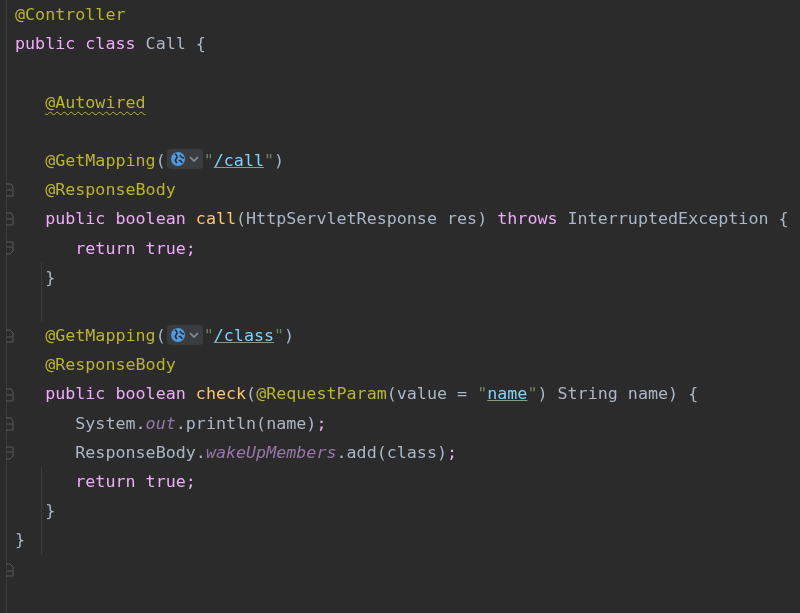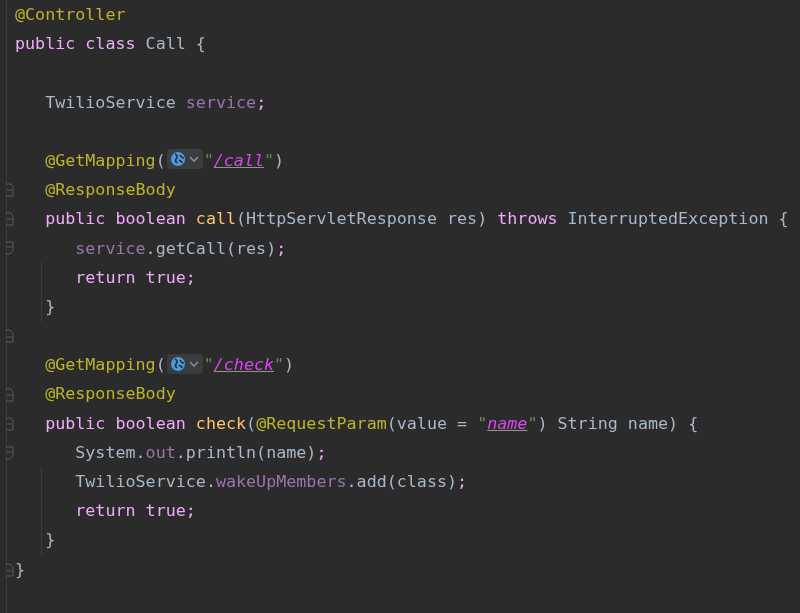--- a/index.html
+++ b/index.html
@@ -15,23 +15,23 @@
   .guide { position:absolute; width:1px; background:#3b3b3b; }
   .code { position:absolute; left:9px; top:0; }
   .line {
     height:29.2px; line-height:29.2px; white-space:pre;
     font-size:16.7px; color:#a9b7c6; letter-spacing:0px;
   }
   .ann { color:#bbb529; }
   .kw { color:#f0abfc; }
   .fn { color:#ffc66d; }
   .fld { color:#9876aa; }
-  .fld-i { color:#9876aa; }
+  .fld-i { color:#9876aa; font-style:italic; }
   .str { color:#6a8759; }
-  .str-u { color:#d946ef; text-decoration:underline; text-decoration-color:#8a9a7a;font-style:italic; }
+  .str-u { color:#7dd3fc; text-decoration:underline; text-decoration-color:#8a9a7a; }
   .plain { color:#a9b7c6; }
   .squig { text-decoration:underline wavy #bbb529; text-decoration-thickness:1px; text-underline-offset:3px; }
   .inlay {
     display:inline-block; vertical-align:middle;
     height:20px; width:36px; margin:0 1px;
     background:#3a3d40; border-radius:4px; position:relative; top:-2px;
   }
   .inlay .globe { position:absolute; left:3px; top:2px; }
   .inlay .chev { position:absolute; left:21px; top:5px; }
 </style>
@@ -90,41 +90,40 @@
       </svg>
   </div>
 
   <div class="guide" style="left:35px; top:262px; height:60px"></div>
   <div class="guide" style="left:35px; top:467px; height:88px"></div>
 
   <div class="code">
     <div class="line"><span class="ann">@Controller</span></div>
     <div class="line"><span class="kw">public class </span><span class="plain">Call {</span></div>
     <div class="line"> </div>
-    <div class="line">   <span class="plain">TwilioService </span><span class="fld">service</span><span class="kw">;</span></div>
+    <div class="line">   <span class="ann squig">@Autowired</span></div>
     <div class="line"> </div>
     <div class="line">   <span class="ann">@GetMapping</span><span class="plain">(</span><span class="inlay"><svg class="globe" width="16" height="16" viewBox="0 0 16 16">
             <circle cx="8" cy="8" r="7" fill="#4a9be0"></circle>
             <path d="M5 3 C7 4 8 6 6 8 C5 9 6 11 7 12 M10 4 C11 6 13 7 14 7 M9 9 C10 10 12 10 12 12" stroke="#2b2b2b" stroke-width="1.6" fill="none"></path>
           </svg><svg class="chev" width="12" height="10" viewBox="0 0 12 10">
             <path d="M2 3 L6 7 L10 3" stroke="#8a8d91" stroke-width="1.6" fill="none"></path>
           </svg></span><span class="str">"</span><span class="str-u">/call</span><span class="str">"</span><span class="plain">)</span></div>
     <div class="line">   <span class="ann">@ResponseBody</span></div>
     <div class="line">   <span class="kw">public boolean </span><span class="fn">call</span><span class="plain">(HttpServletResponse res) </span><span class="kw">throws</span><span class="plain"> InterruptedException {</span></div>
-    <div class="line">      <span class="fld">service</span><span class="plain">.getCall(res)</span><span class="kw">;</span></div>
     <div class="line">      <span class="kw">return true</span><span class="kw">;</span></div>
     <div class="line">   <span class="plain">}</span></div>
     <div class="line"> </div>
     <div class="line">   <span class="ann">@GetMapping</span><span class="plain">(</span><span class="inlay"><svg class="globe" width="16" height="16" viewBox="0 0 16 16">
             <circle cx="8" cy="8" r="7" fill="#4a9be0"></circle>
             <path d="M5 3 C7 4 8 6 6 8 C5 9 6 11 7 12 M10 4 C11 6 13 7 14 7 M9 9 C10 10 12 10 12 12" stroke="#2b2b2b" stroke-width="1.6" fill="none"></path>
           </svg><svg class="chev" width="12" height="10" viewBox="0 0 12 10">
             <path d="M2 3 L6 7 L10 3" stroke="#8a8d91" stroke-width="1.6" fill="none"></path>
-          </svg></span><span class="str">"</span><span class="str-u">/check</span><span class="str">"</span><span class="plain">)</span></div>
+          </svg></span><span class="str">"</span><span class="str-u">/class</span><span class="str">"</span><span class="plain">)</span></div>
     <div class="line">   <span class="ann">@ResponseBody</span></div>
     <div class="line">   <span class="kw">public boolean </span><span class="fn">check</span><span class="plain">(</span><span class="ann">@RequestParam</span><span class="plain">(value = </span><span class="str">"</span><span class="str-u">name</span><span class="str">"</span><span class="plain">) String name) {</span></div>
     <div class="line">      <span class="plain">System.</span><span class="fld-i">out</span><span class="plain">.println(name)</span><span class="kw">;</span></div>
-    <div class="line">      <span class="plain">TwilioService.</span><span class="fld-i">wakeUpMembers</span><span class="plain">.add(class)</span><span class="kw">;</span></div>
+    <div class="line">      <span class="plain">ResponseBody.</span><span class="fld-i">wakeUpMembers</span><span class="plain">.add(class)</span><span class="kw">;</span></div>
     <div class="line">      <span class="kw">return true</span><span class="kw">;</span></div>
     <div class="line">   <span class="plain">}</span></div>
     <div class="line"><span class="plain">}</span></div>
   </div>
 </div>
 
 </body></html>

